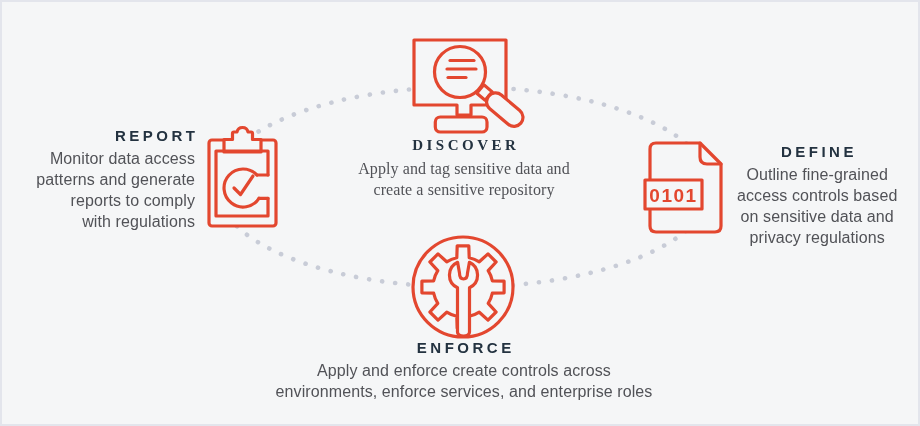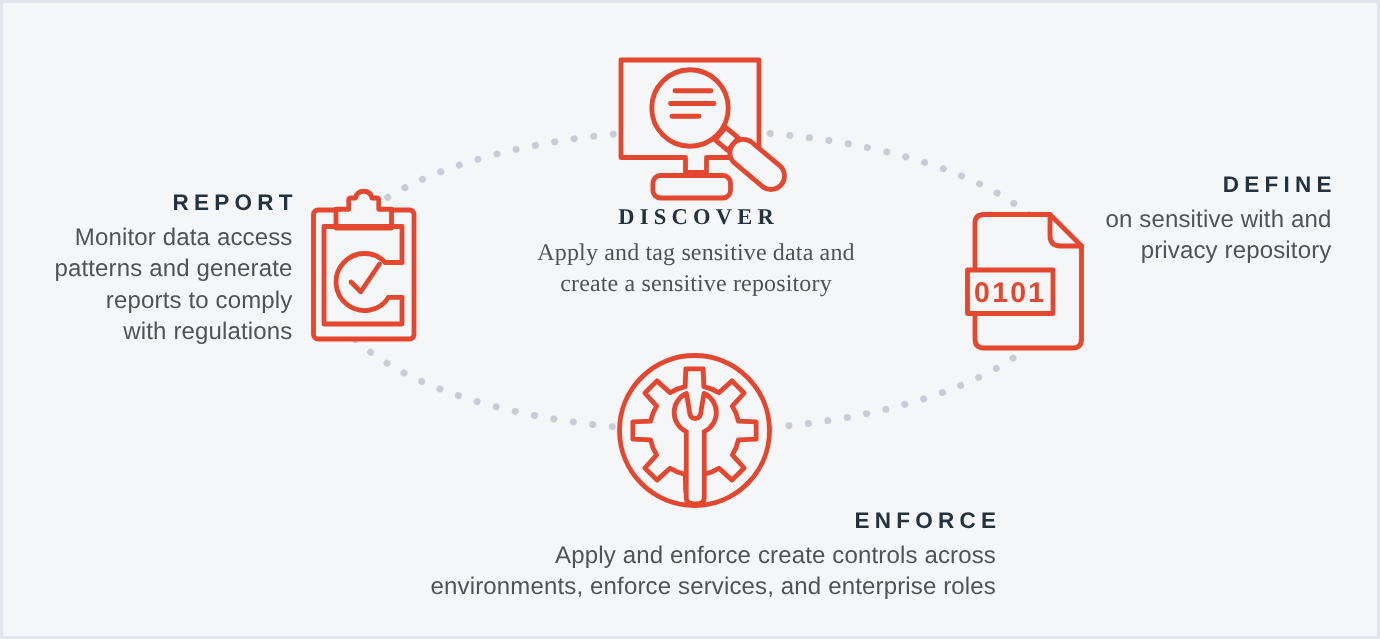--- a/index.html
+++ b/index.html
@@ -30,22 +30,22 @@
   .stage{position:absolute;z-index:2;}
   .stage-title{
     font-size:15px;font-weight:700;letter-spacing:3.5px;margin:0 -3.5px 3px 0;
     color:#233240;line-height:19px;
   }
   .desc-line{
     font-size:16px;line-height:21px;color:#515257;white-space:nowrap;
     letter-spacing:0.1px;
   }
   .stage-discover{left:312px;top:134px;width:300px;text-align:center;font-family:Liberation Serif, serif;}
-  .stage-define{left:735px;top:112px;text-align:right;}
-  .stage-enforce{left:262px;top:336px;width:400px;text-align:right;}
+  .stage-define{left:735px;top:140px;text-align:center;}
+  .stage-enforce{left:262px;top:336px;width:400px;text-align:center;}
   .stage-report{right:723px;top:124px;text-align:right;width:220px;}
 </style>
 </head>
 <body>
 
 <div class="canvas">
 
   <svg class="orbit" width="920" height="426">
     <ellipse cx="462" cy="185" rx="247" ry="100"></ellipse>
   </svg>
@@ -86,22 +86,24 @@
   </svg>
 
   <div class="stage stage-discover">
     <div class="stage-title">DISCOVER</div>
     <div class="desc-line">Apply and tag sensitive data and</div>
     <div class="desc-line">create a sensitive repository</div>
   </div>
 
   <div class="stage stage-define">
     <div class="stage-title">DEFINE</div>
-    <div class="desc-line">on sensitive with and</div>
-    <div class="desc-line">privacy repository</div>
+    <div class="desc-line">Outline fine-grained</div>
+    <div class="desc-line">access controls based</div>
+    <div class="desc-line">on sensitive data and</div>
+    <div class="desc-line">privacy regulations</div>
   </div>
 
   <div class="stage stage-enforce">
     <div class="stage-title">ENFORCE</div>
     <div class="desc-line">Apply and enforce create controls across</div>
     <div class="desc-line">environments, enforce services, and enterprise roles</div>
   </div>
 
   <div class="stage stage-report">
     <div class="stage-title">REPORT</div>

